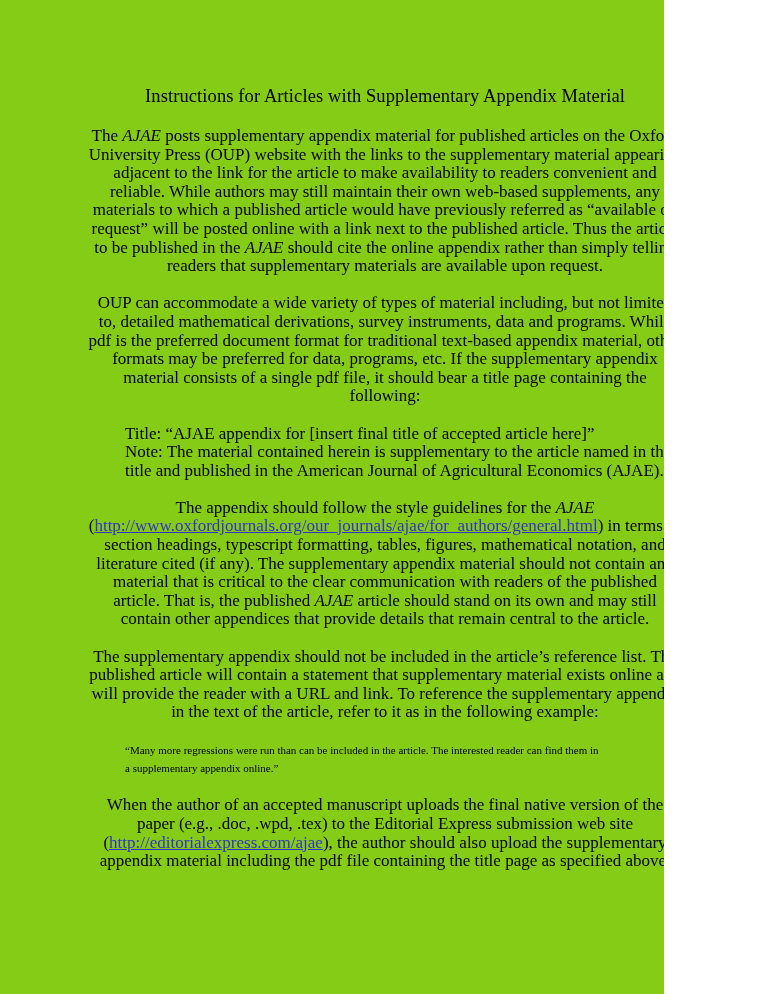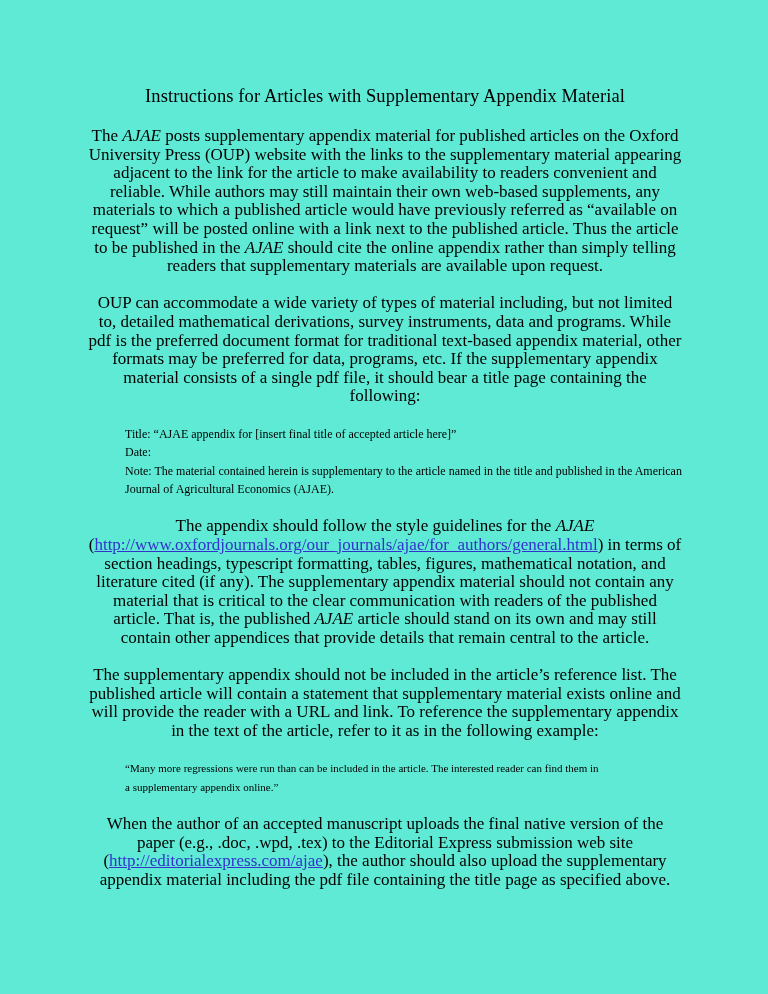--- a/index.html
+++ b/index.html
@@ -9,23 +9,23 @@
   }
   body {
     width: 768px;
     height: 994px;
     font-family: "Liberation Serif", "DejaVu Serif", serif;
     color: #000000;
     -webkit-font-smoothing: antialiased;
   }
   .page {
     position: relative;
-    width: 768px;
+    width: 664px;
     height: 994px;
-    background: #5eead4;
+    background: #84cc16;
     overflow: hidden;
   }
   .content {
     position: absolute;
     left: 88px;
     top: 84px;
     width: 594px;
   }
   .doc-title {
     font-size: 18.5px;
@@ -40,21 +40,21 @@
     line-height: 18.6px;
     margin: 0 0 18.6px 0;
     text-align: center;
   }
   p.para:last-child {
     margin-bottom: 16px;
   }
   .indent-block {
     margin: 0 0 18.6px 0;
     padding-left: 37px;
-    font-size: 12px;
+    font-size: 17px;
     line-height: 18.6px;
     font-family: Liberation Serif, serif;
   }
   .indent-block .line {
     display: block;
   }
   .quote-block {
     margin: 0 0 18.6px 0;
     padding-left: 37px;
     font-size: 11px;
@@ -75,21 +75,20 @@
   <div class="content">
 
     <h1 class="doc-title">Instructions for Articles with Supplementary Appendix Material</h1>
 
     <p class="para"><span>The </span><em class="it">AJAE</em><span> posts supplementary appendix material for published articles on the Oxford University Press (OUP) website with the links to the supplementary material appearing adjacent to the link for the article to make availability to readers convenient and reliable. While authors may still maintain their own web-based supplements, any materials to which a published article would have previously referred as “available on request” will be posted online with a link next to the published article. Thus the article to be published in the </span><em class="it">AJAE</em><span> should cite the online appendix rather than simply telling readers that supplementary materials are available upon request.</span></p>
 
     <p class="para">OUP can accommodate a wide variety of types of material including, but not limited to, detailed mathematical derivations, survey instruments, data and programs.  While pdf is the preferred document format for traditional text-based appendix material, other formats may be preferred for data, programs, etc.  If the supplementary appendix material consists of a single pdf file, it should bear a title page containing the following:</p>
 
     <div class="indent-block">
       <span class="line">Title: “AJAE appendix for [insert final title of accepted article here]”</span>
-      <span class="line">Date:</span>
       <span class="line">Note: The material contained herein is supplementary to the article named in the title and published in the American Journal of Agricultural Economics (AJAE).</span>
     </div>
 
 
     <p class="para"><span>The appendix should follow the style guidelines for the </span><em class="it">AJAE</em><span> (</span><a class="link" href="#">http://www.oxfordjournals.org/our_journals/ajae/for_authors/general.html</a><span>) in terms of section headings, typescript formatting, tables, figures, mathematical notation, and literature cited (if any). The supplementary appendix material should not contain any material that is critical to the clear communication with readers of the published article. That is, the published </span><em class="it">AJAE</em><span> article should stand on its own and may still contain other appendices that provide details that remain central to the article.</span></p>
 
     <p class="para">The supplementary appendix should not be included in the article’s reference list. The published article will contain a statement that supplementary material exists online and will provide the reader with a URL and link. To reference the supplementary appendix in the text of the article, refer to it as in the following example:</p>
 
     <div class="quote-block">“Many more regressions were run than can be included in the article. The interested reader can find them in a supplementary appendix online.”</div>
 

